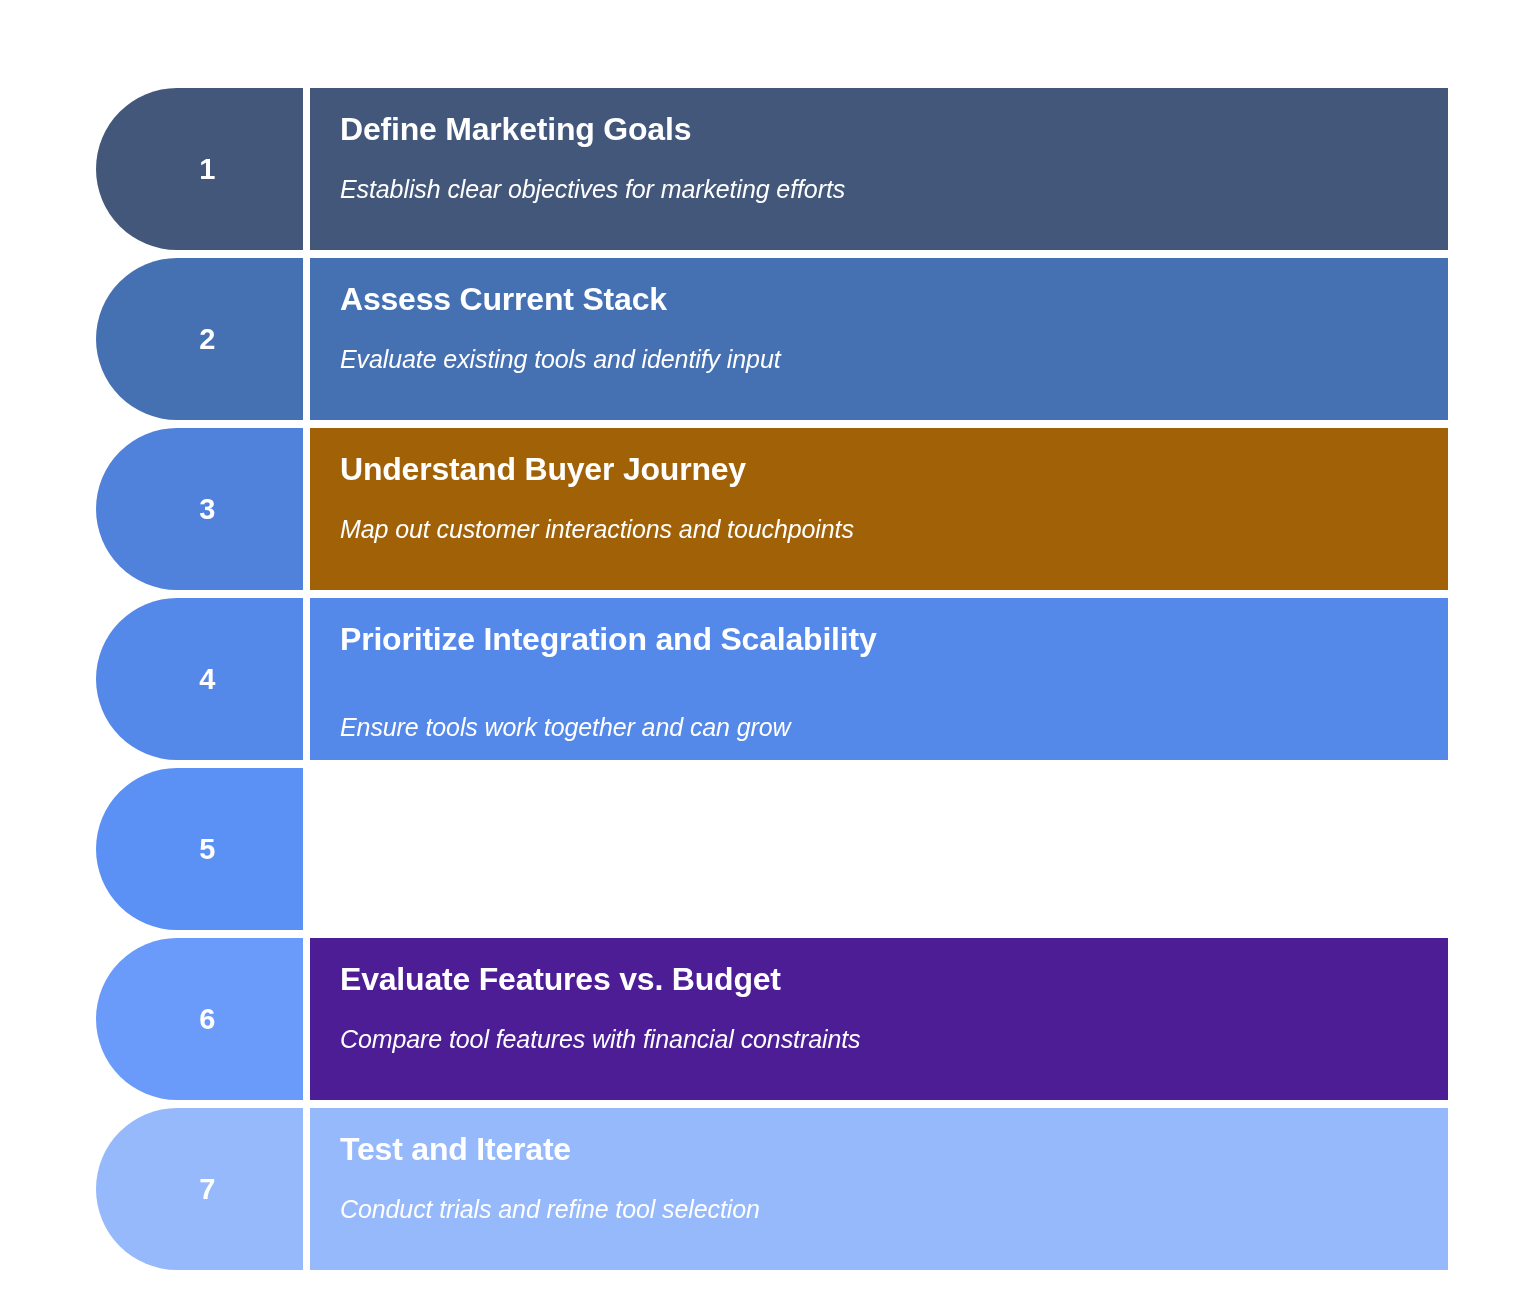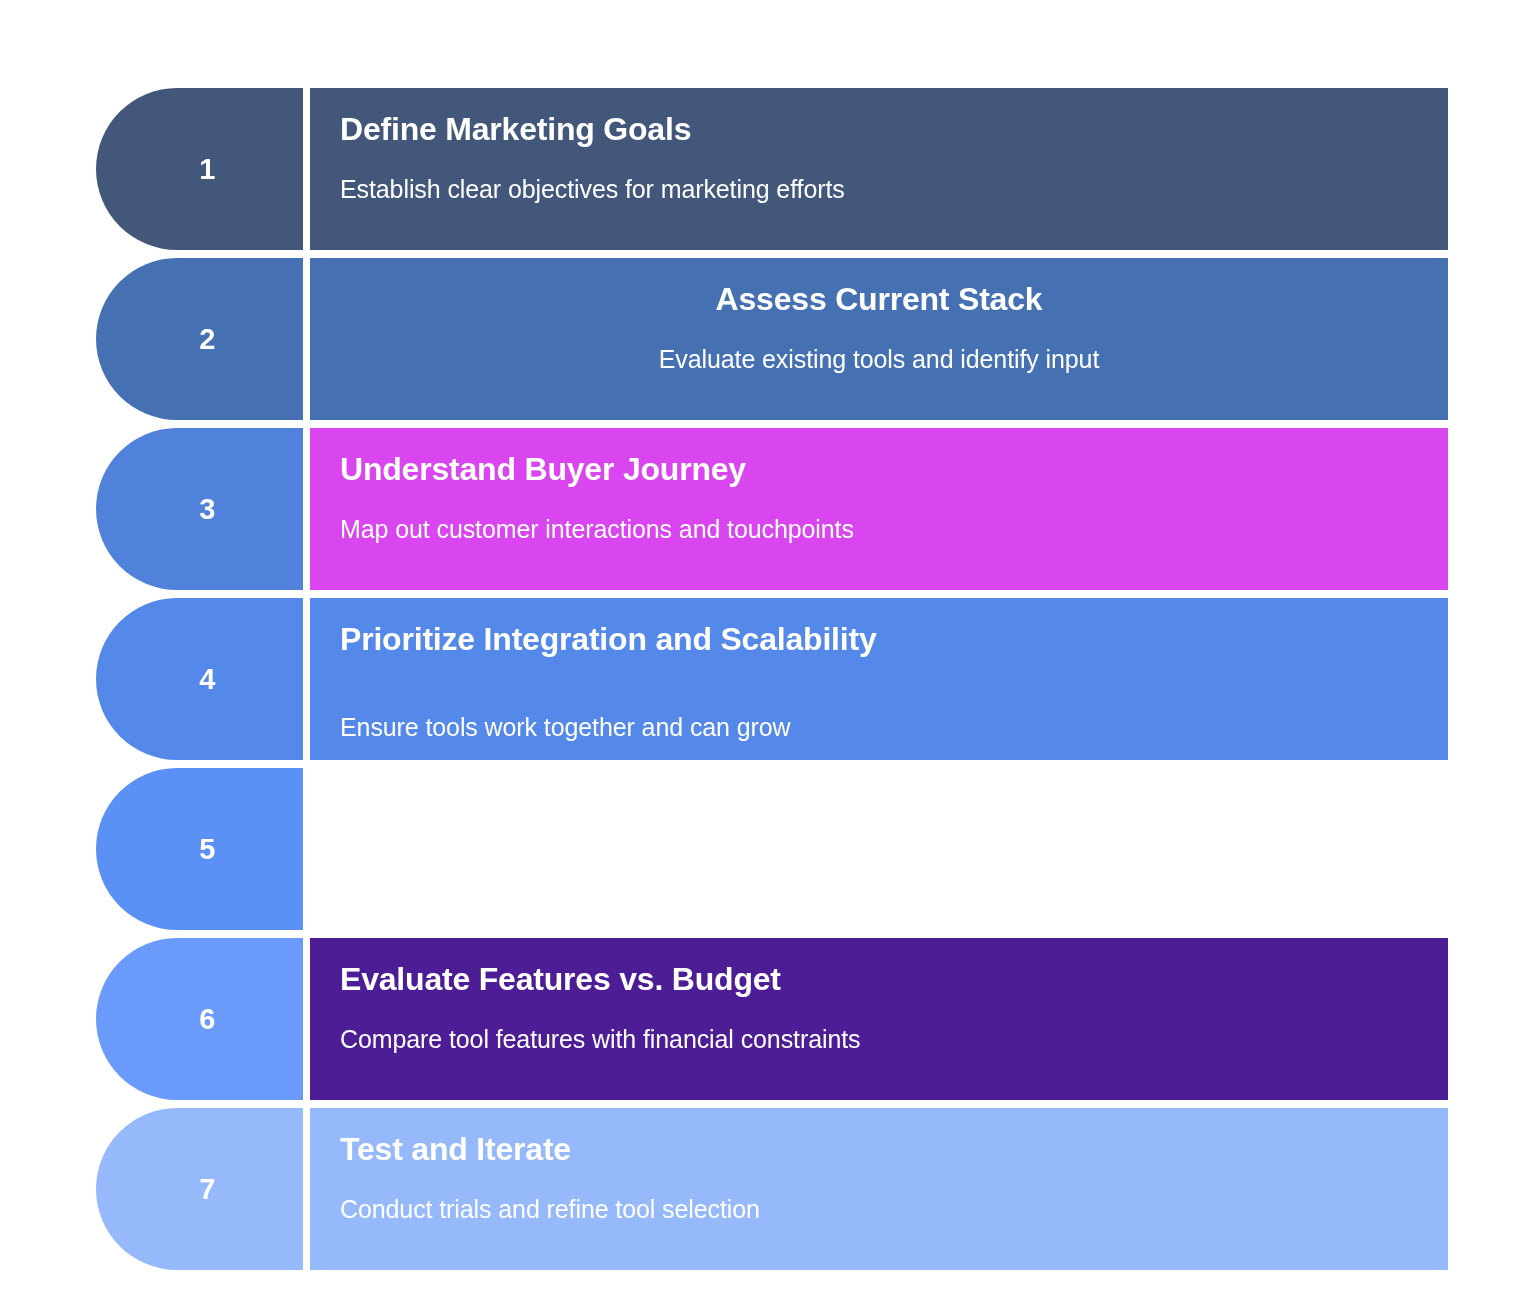--- a/index.html
+++ b/index.html
@@ -69,20 +69,21 @@
   }
 
   .step-desc {
     color: #ffffff;
     font-size: 25px;
     font-weight: normal;
     line-height: 1.2;
     margin-top: 25px;
     letter-spacing: -0.1px;
     white-space: nowrap;
+    font-style: italic;
   }
 </style>
 </head>
 <body style="background-color: rgb(255, 255, 255);">
 
 <div id="steps-list">
 
   <div class="step-row">
     <div class="step-badge" style="background-color: rgb(66, 87, 122);">
       <span class="step-number">1</span>
@@ -90,31 +91,31 @@
     <div class="step-panel" style="background-color: rgb(66, 87, 122);">
       <div class="step-title">Define Marketing Goals</div>
       <div class="step-desc">Establish clear objectives for marketing efforts</div>
     </div>
   </div>
 
   <div class="step-row">
     <div class="step-badge" style="background-color: rgb(69, 113, 179);">
       <span class="step-number">2</span>
     </div>
-    <div class="step-panel" style="background-color: rgb(69, 113, 179); text-align: center;">
+    <div class="step-panel" style="background-color: rgb(69, 113, 179);">
       <div class="step-title">Assess Current Stack</div>
       <div class="step-desc">Evaluate existing tools and identify input</div>
     </div>
   </div>
 
   <div class="step-row">
     <div class="step-badge" style="background-color: rgb(80, 129, 219);">
       <span class="step-number">3</span>
     </div>
-    <div class="step-panel" style="background-color: #d946ef;">
+    <div class="step-panel" style="background-color: #a16207;">
       <div class="step-title">Understand Buyer Journey</div>
       <div class="step-desc">Map out customer interactions and touchpoints</div>
     </div>
   </div>
 
   <div class="step-row">
     <div class="step-badge" style="background-color: rgb(84, 136, 233);">
       <span class="step-number">4</span>
     </div>
     <div class="step-panel" style="background-color: rgb(84, 136, 233); gap: 28px;">

